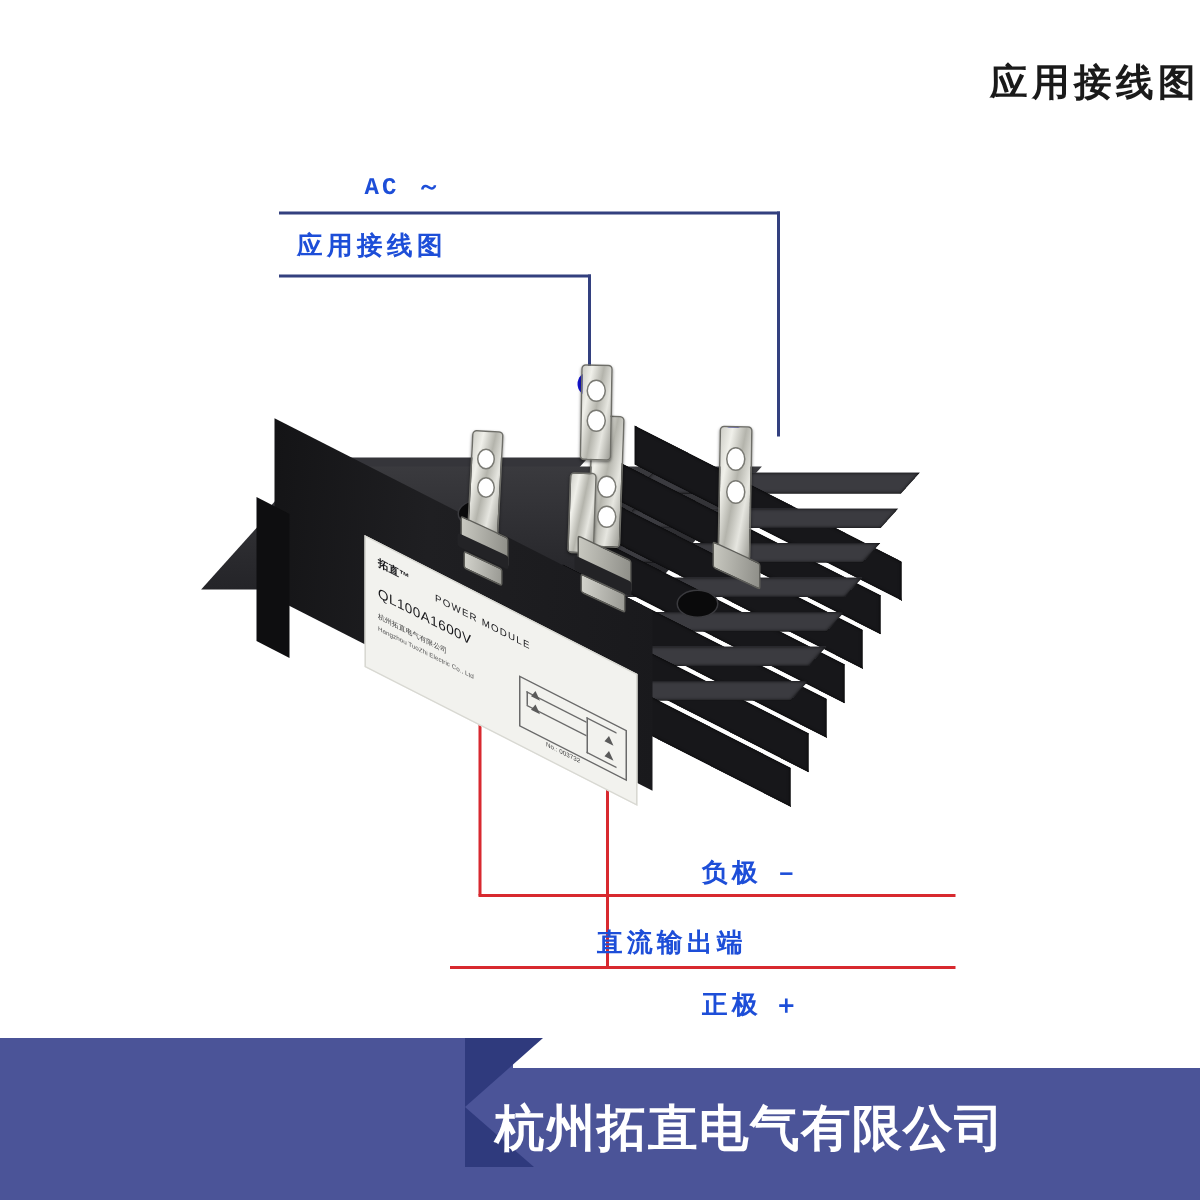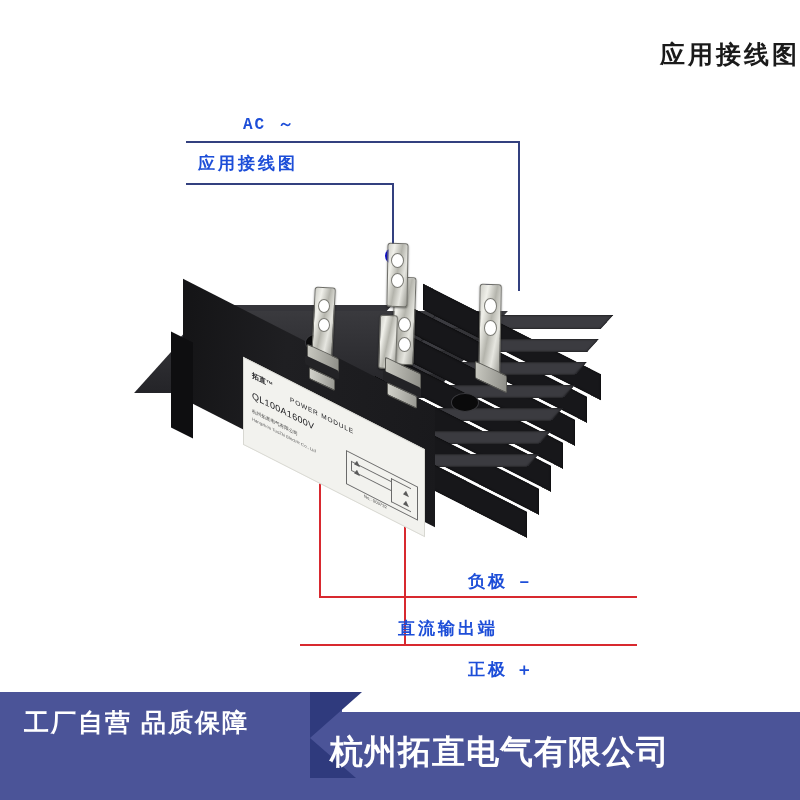--- a/index.html
+++ b/index.html
@@ -239,16 +239,15 @@
     <div style="position:absolute;left:0;top:2px;width:342px;height:108px;background:#4b5498;"></div>
 
     <div style="position:absolute;left:310px;top:2px;width:0;height:0;
                 border-top:46px solid #2f3a7d;
                 border-right:52px solid transparent;"></div>
     <div style="position:absolute;left:310px;top:48px;width:0;height:0;
                 border-bottom:40px solid #2f3a7d;
                 border-right:46px solid transparent;"></div>
   </div>
 
-  <div class="bn-txt bn-l1">工厂自营  品质保障</div>
   <div class="bn-txt bn-co">杭州拓直电气有限公司</div>
 
 </div>
 
 </body></html>

